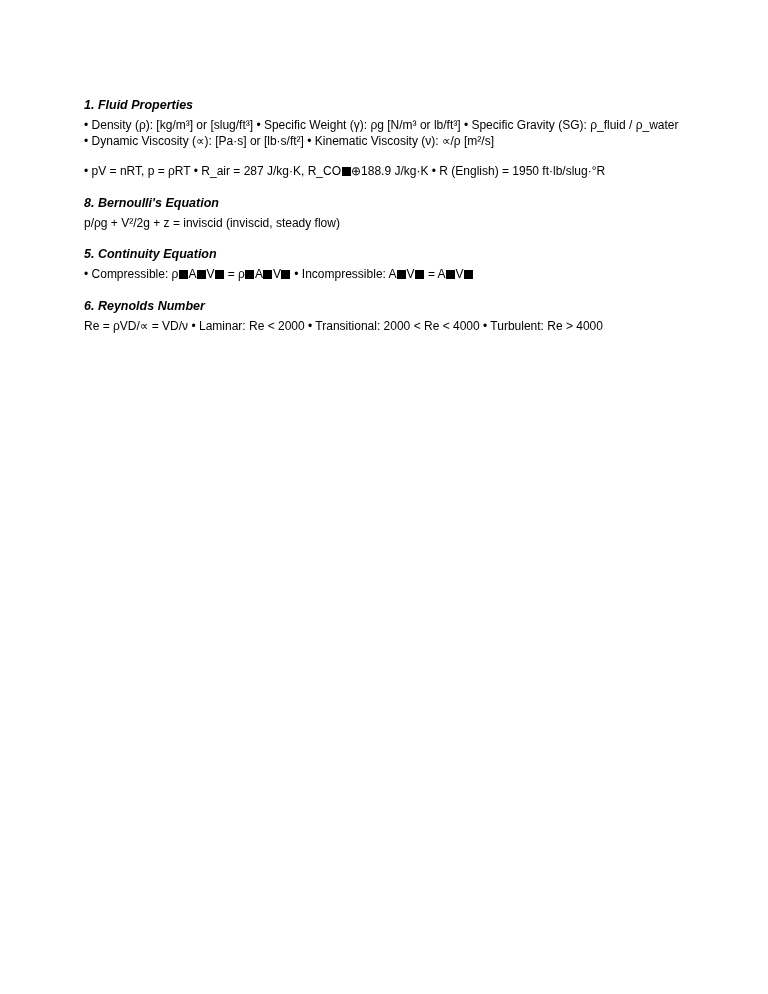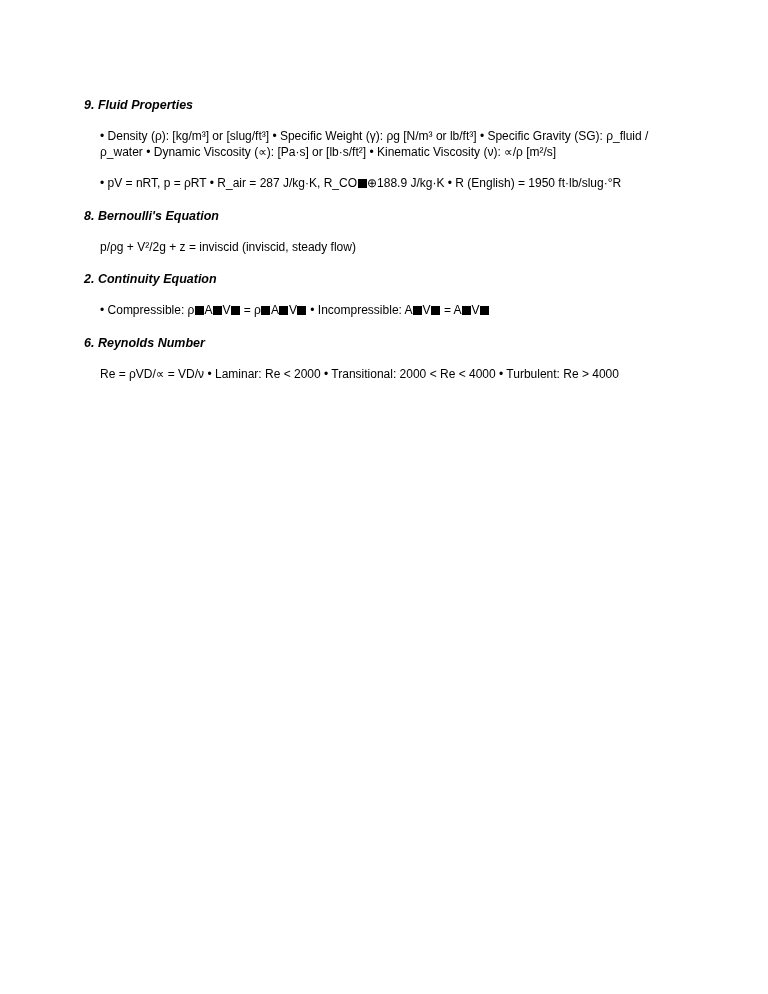--- a/index.html
+++ b/index.html
@@ -7,46 +7,46 @@
     width: 768px; height: 994px; position: relative; overflow: hidden;
     font-family: "Liberation Sans", sans-serif; color: #000;
   }
   .page { position: absolute; left: 84px; top: 97px; width: 600px; }
   .section { margin: 0 0 15px 0; }
   .heading {
     font-weight: bold; font-style: italic; font-size: 12.5px;
     line-height: 16px; margin: 0 0 5px 0;
   }
   .body {
-    font-size: 12px; line-height: 15.5px; margin: 16px;
+    font-size: 12px; line-height: 15.5px; margin: 0;
   }
   .blk { display: inline-block; width: 9px; height: 9px; background: #000; vertical-align: -1px; margin: 0 0.5px; }
 </style>
 </head>
 <body>
 
 <div class="page">
 
   <div class="section">
-    <div class="heading">9. Fluid Properties</div>
+    <div class="heading">1. Fluid Properties</div>
     <p class="body">• Density (ρ): [kg/m³] or [slug/ft³] • Specific Weight (γ): ρg [N/m³ or lb/ft³] • Specific Gravity (SG): ρ_fluid / ρ_water • Dynamic Viscosity (∝): [Pa·s] or [lb·s/ft²] • Kinematic Viscosity (ν): ∝/ρ [m²/s]</p>
   </div>
 
   <div class="section">
     <p class="body"><span>• pV = nRT, p = ρRT • R_air = 287 J/kg·K, R_CO</span><span class="blk"></span><span>⊕188.9 J/kg·K • R (English) = 1950 ft·lb/slug·°R</span></p>
   </div>
 
 
   <div class="section">
     <div class="heading">8. Bernoulli's Equation</div>
     <p class="body">p/ρg + V²/2g + z = inviscid (inviscid, steady flow)</p>
   </div>
 
   <div class="section">
-    <div class="heading">2. Continuity Equation</div>
+    <div class="heading">5. Continuity Equation</div>
     <p class="body"><span>• Compressible: ρ</span><span class="blk"></span><span>A</span><span class="blk"></span><span>V</span><span class="blk"></span> <span>= ρ</span><span class="blk"></span><span>A</span><span class="blk"></span><span>V</span><span class="blk"></span> <span>• Incompressible: A</span><span class="blk"></span><span>V</span><span class="blk"></span> <span>= A</span><span class="blk"></span><span>V</span><span class="blk"></span></p>
   </div>
 
   <div class="section">
     <div class="heading">6. Reynolds Number</div>
     <p class="body">Re = ρVD/∝ = VD/ν • Laminar: Re &lt; 2000 • Transitional: 2000 &lt; Re &lt; 4000 • Turbulent: Re &gt; 4000</p>
   </div>
 
 </div>
 

